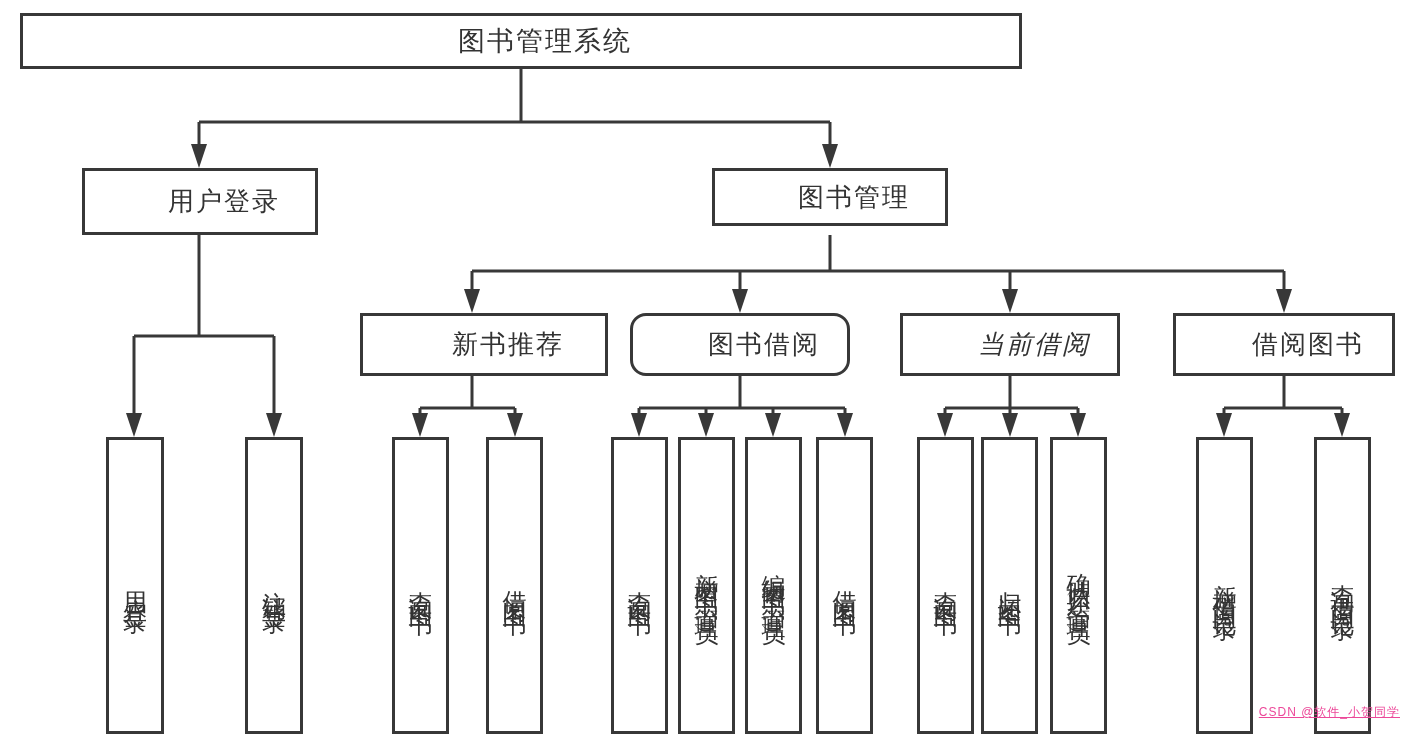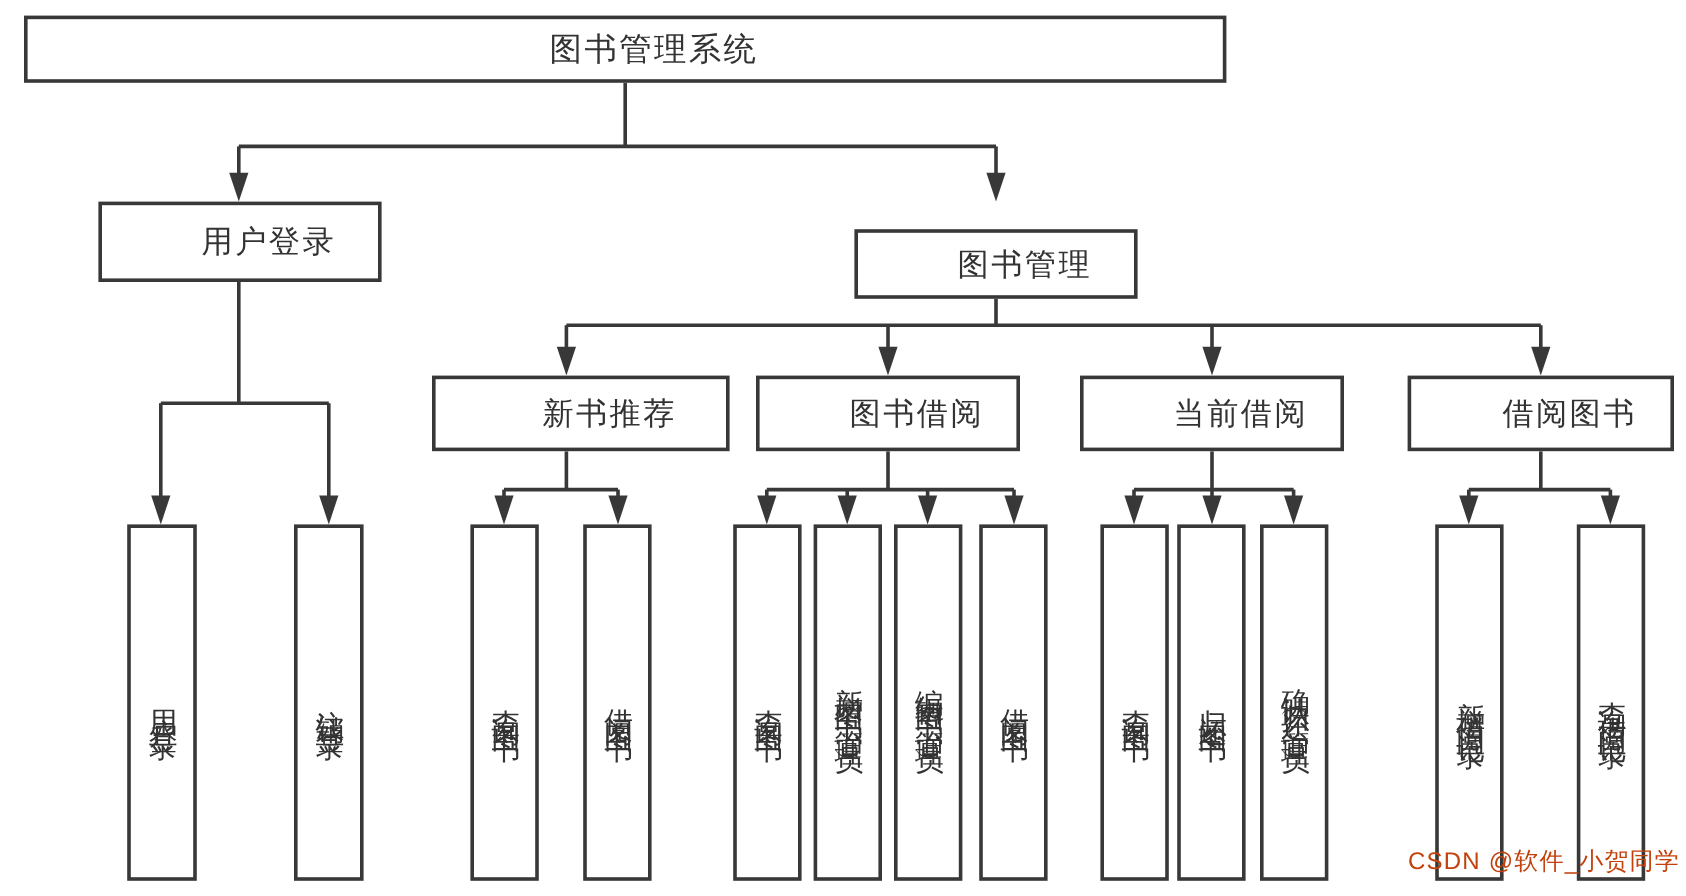--- a/index.html
+++ b/index.html
@@ -14,22 +14,22 @@
   .hnode { font-size:26px; letter-spacing:2px; white-space:nowrap;padding-left:48px; }
   .vnode span {
     writing-mode:vertical-rl; text-orientation:mixed;
     font-size:24px; letter-spacing:7px; line-height:1; white-space:nowrap;
   }
   .root-node  { font-size:27px; }
   .wires { position:absolute; left:0; top:0; width:1405px; height:747px; }
   .wires path, .wires line { stroke:#383838; stroke-width:3; fill:none; }
   .wires polygon { fill:#383838; stroke:none; }
   .watermark {
-    position:absolute; right:5px; top:704px; font-size:20px;
-    color:#c2410c; letter-spacing:1px; white-space:nowrap;
+    position:absolute; right:5px; top:704px; font-size:12px;
+    color:#ec4899; letter-spacing:1px; white-space:nowrap;text-decoration:underline;
   }
 </style>
 </head>
 <body>
 
 <div class="canvas">
 
   <svg class="wires" viewBox="0 0 1405 747" xmlns="http://www.w3.org/2000/svg">
 
     <g>
@@ -95,25 +95,25 @@
       <line x1="1224" y1="408" x2="1224" y2="417"></line>
         <polygon points="1216,413 1232,413 1224,437"></polygon>
       <line x1="1342" y1="408" x2="1342" y2="417"></line>
         <polygon points="1334,413 1350,413 1342,437"></polygon>
     </g>
   </svg>
 
   <div class="node hnode root-node" style="left:20px; top:13px; width:1002px; height:56px;">图书管理系统</div>
 
   <div class="node hnode" style="left:82px; top:168px; width:236px; height:67px;">用户登录</div>
-  <div class="node hnode" style="left:712px; top:168px; width:236px; height:58px;margin-top:23px;">图书管理</div>
+  <div class="node hnode" style="left:712px; top:168px; width:236px; height:58px;">图书管理</div>
 
   <div class="node hnode" style="left:360px; top:313px; width:248px; height:63px;">新书推荐</div>
-  <div class="node hnode" style="left:630px; top:313px; width:220px; height:63px;">图书借阅</div>
-  <div class="node hnode" style="left:900px; top:313px; width:220px; height:63px;">当前借阅</div>
+  <div class="node hnode" style="left:630px; top:313px; width:220px; height:63px;border-radius:16px;">图书借阅</div>
+  <div class="node hnode" style="left:900px; top:313px; width:220px; height:63px;font-style:italic;">当前借阅</div>
   <div class="node hnode" style="left:1173px; top:313px; width:222px; height:63px;">借阅图书</div>
 
   <div class="node vnode" style="left:106px; top:437px; width:58px; height:297px;">
     <span>用户登录</span>
   </div>
   <div class="node vnode" style="left:245px; top:437px; width:58px; height:297px;">
     <span>注销登录</span>
   </div>
 
   <div class="node vnode" style="left:392px; top:437px; width:57px; height:297px;">

